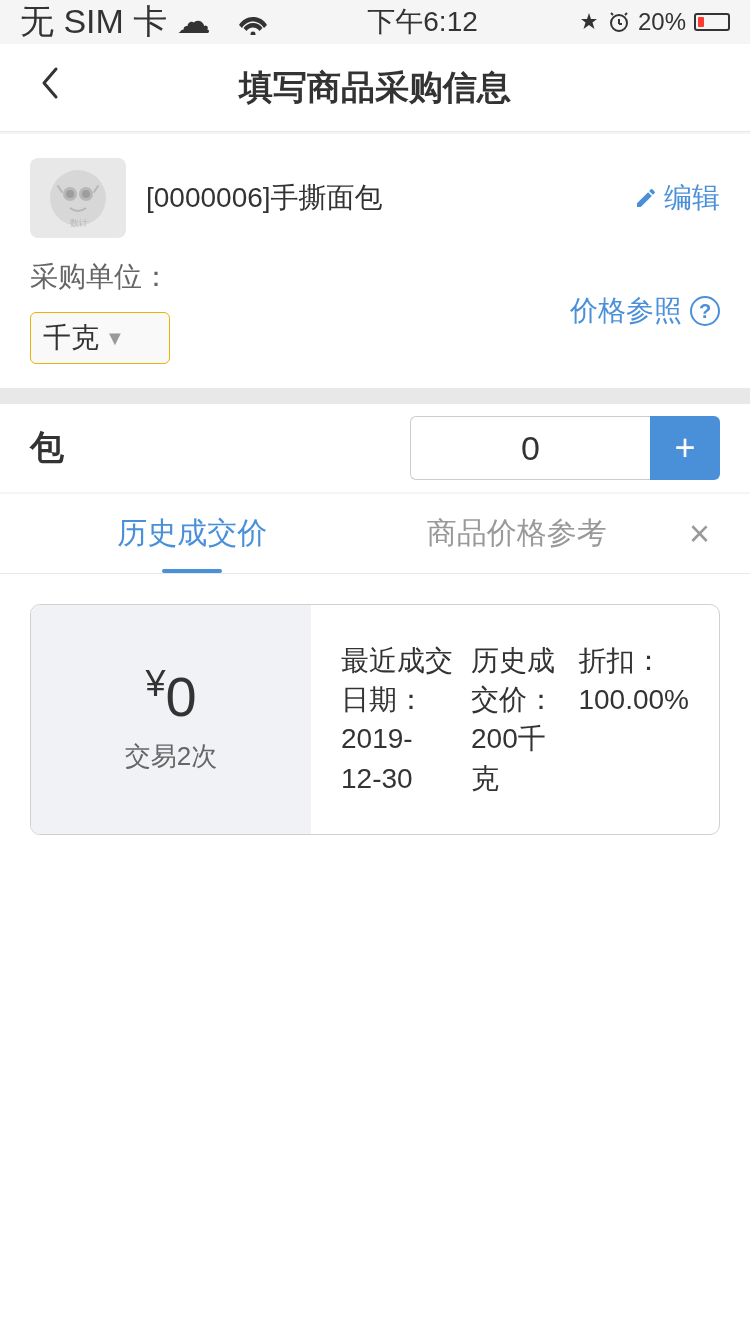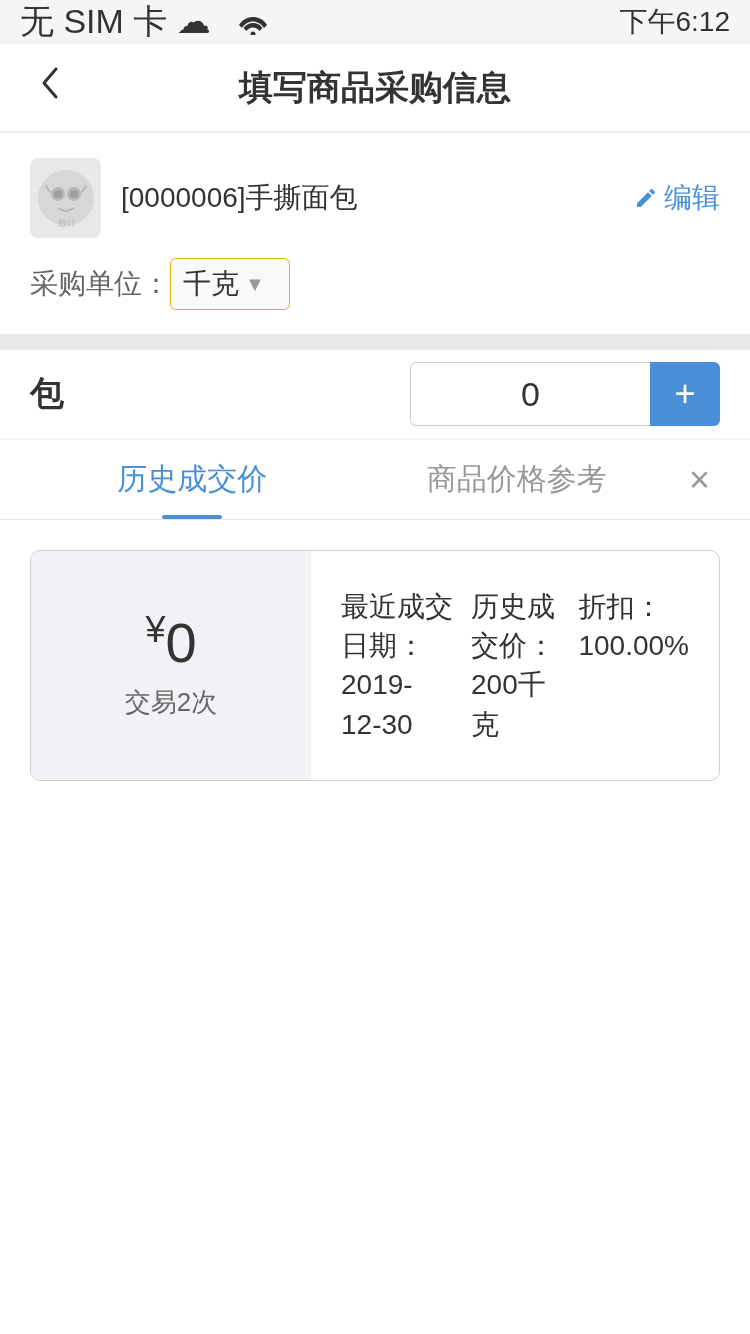--- a/index.html
+++ b/index.html
@@ -97,21 +97,21 @@
       align-items: center;
       justify-content: space-between;
       margin-bottom: 20px;
     }
     .product-left {
       display: flex;
       align-items: center;
       gap: 20px;
     }
     .product-thumb {
-      width: 71px;
+      width: 96px;
       height: 80px;
       background: #e8e8e8;
       border-radius: 8px;
       display: flex;
       align-items: center;
       justify-content: center;
       overflow: hidden;
     }
     .product-thumb svg {
       width: 60px;
@@ -131,22 +131,22 @@
       font-size: 28px;
       cursor: pointer;
     }
     .product-bottom-row {
       display: flex;
       align-items: center;
       justify-content: space-between;
     }
     .purchase-unit-row {
       display: flex;
-      align-items: center;
-      gap: 0;
+      gap: 16px;
+      flex-direction: column;
     }
     .unit-label {
       font-size: 28px;
       color: #666;
     }
     .unit-select {
       border: 1px solid #eab308;
       border-radius: 6px;
       padding: 6px 24px 6px 12px;
       font-size: 28px;
@@ -361,20 +361,38 @@
   <div class="status-left">
     <span>无 SIM 卡 ☁</span>
     &nbsp;
     <svg width="28" height="22" viewBox="0 0 28 22" style="vertical-align:middle">
       <path d="M14 4 C8 4 3 7 0 12 L3 15 C5.5 11 9.5 8.5 14 8.5 C18.5 8.5 22.5 11 25 15 L28 12 C25 7 20 4 14 4Z" fill="#333"></path>
       <path d="M14 10 C10 10 6.5 12 4.5 15 L7.5 18 C9 16 11.3 14.5 14 14.5 C16.7 14.5 19 16 20.5 18 L23.5 15 C21.5 12 18 10 14 10Z" fill="#333"></path>
       <circle cx="14" cy="21" r="2.5" fill="#333"></circle>
     </svg>
   </div>
   <div class="status-center">下午6:12</div>
+  <div class="status-right">
+    <svg width="22" height="22" viewBox="0 0 22 22">
+      <path d="M11 2 L13 8 L19 8 L14.5 11.5 L16.5 18 L11 14 L5.5 18 L7.5 11.5 L3 8 L9 8 Z" fill="#333"></path>
+    </svg>
+    <svg width="22" height="22" viewBox="0 0 22 22">
+      <circle cx="11" cy="12" r="8" fill="none" stroke="#333" stroke-width="2"></circle>
+      <line x1="11" y1="8" x2="11" y2="13" stroke="#333" stroke-width="2"></line>
+      <line x1="11" y1="13" x2="14" y2="13" stroke="#333" stroke-width="2"></line>
+      <line x1="5" y1="4" x2="3" y2="2" stroke="#333" stroke-width="2"></line>
+      <line x1="17" y1="4" x2="19" y2="2" stroke="#333" stroke-width="2"></line>
+    </svg>
+    <span>20%</span>
+    <div class="battery-icon">
+      <div class="battery-body">
+        <div class="battery-fill"></div>
+      </div>
+    </div>
+  </div>
 </div>
 
 <div class="nav-bar">
   <div class="nav-back">
     <svg width="24" height="36" viewBox="0 0 24 36">
       <polyline points="18,4 6,18 18,32" fill="none" stroke="#333" stroke-width="3" stroke-linecap="round" stroke-linejoin="round"></polyline>
     </svg>
   </div>
   <div class="nav-title">填写商品采购信息</div>
 </div>
@@ -408,20 +426,24 @@
     </div>
   </div>
   <div class="product-bottom-row">
     <div class="purchase-unit-row">
       <span class="unit-label">采购单位：</span>
       <div class="unit-select">
         <span>千克</span>
         <span class="unit-select-arrow">▼</span>
       </div>
     </div>
+    <div class="price-ref">
+      <span>价格参照</span>
+      <div class="price-ref-icon">?</div>
+    </div>
   </div>
 </div>
 
 <div class="divider-gray"></div>
 
 <div class="quantity-row">
   <div class="qty-left">
     <span class="qty-unit-big">包</span>
   </div>
   <div class="qty-input-area">

